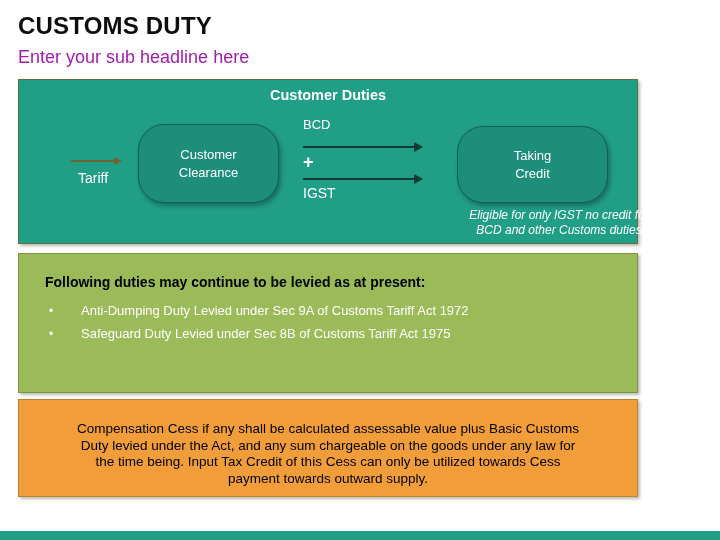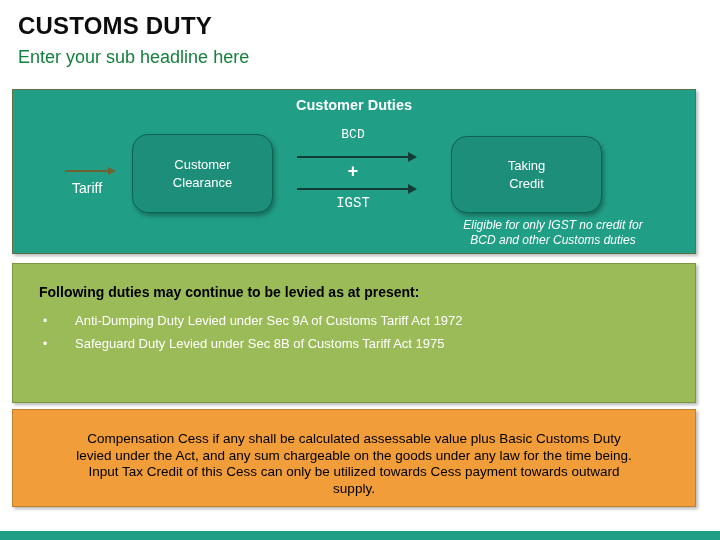--- a/index.html
+++ b/index.html
@@ -2,49 +2,49 @@
 <html><head>
 <meta charset="utf-8">
 <style>
   * { margin:0; padding:0; box-sizing:border-box; }
   html,body { width:720px; height:540px; background:#ffffff;
               font-family:"Liberation Sans", sans-serif; }
   .slide { position:relative; width:720px; height:540px; background:#fff; overflow:hidden; }
 
   .slide-title { position:absolute; left:18px; top:12px; font-size:24px; font-weight:bold;
                  color:#0d0d0d; letter-spacing:.2px; }
-  .slide-subtitle { position:absolute; left:18px; top:47px; font-size:18px; color:#15803d; }
+  .slide-subtitle { position:absolute; left:18px; top:47px; font-size:18px; color:#a21caf; }
 
-  .panel { position:absolute; left:12px; width:684px;
-           box-shadow:2px 2px 3px rgba(0,0,0,0.28);margin-top:10px; }
+  .panel { position:absolute; left:18px; width:620px;
+           box-shadow:2px 2px 3px rgba(0,0,0,0.28); }
 
   
   .teal-panel { top:79px; height:165px; background:#219e86; border:1px solid #5e7040; }
   .panel-heading { position:absolute; top:7px; left:0; width:100%; text-align:center;
                    color:#fff; font-weight:bold; font-size:14.5px; }
 
   .import-label { position:absolute; left:39px; top:90px; width:70px; text-align:center;
                   color:#fff; font-size:14px; }
   .import-arrow { position:absolute; left:52px; top:80px; width:44px; height:2px; background:#6e6331; }
   .import-arrow::after { content:""; position:absolute; right:-7px; top:-3px;
     border-top:4px solid transparent; border-bottom:4px solid transparent; border-left:8px solid #6e6331; }
 
-  .node { position:absolute; border-radius:16px; background:#1d8e7a; border:1.5px solid #0f6152;
+  .node { position:absolute; border-radius:26px; background:#1d8e7a; border:1.5px solid #0f6152;
           box-shadow:2px 3px 4px rgba(0,0,0,0.3); color:#fff; font-size:13px;
           display:flex; flex-direction:column; align-items:center; justify-content:center;
           text-align:center; line-height:18px; }
   .node-clearance { left:119px; top:44px; width:141px; height:79px; }
   .node-credit   { left:438px; top:46px; width:151px; height:77px;text-align:center; }
 
   .flow-arrow { position:absolute; height:2px; background:#123d35; width:112px; left:284px; }
   .flow-arrow::after { content:""; position:absolute; right:-8px; top:-4px;
     border-top:5px solid transparent; border-bottom:5px solid transparent; border-left:9px solid #123d35; }
   .arrow-bcd  { top:66px; }
   .arrow-igst { top:98px; }
-  .lbl { position:absolute; left:284px; width:112px; text-align:center; color:#fff;font-family:Liberation Mono, monospace; }
+  .lbl { position:absolute; left:284px; width:112px; color:#fff; }
   .lbl-bcd  { top:37px; font-size:13px; }
   .lbl-plus { top:72px; font-size:18px; font-weight:bold; }
   .lbl-igst { top:105px; font-size:14px; }
 
   .note { position:absolute; left:400px; top:128px; width:280px; text-align:center;
           color:#fff; font-style:italic; font-size:12px; line-height:15px; }
 
   
   .green-panel { top:253px; height:140px; background:#9bbb59; border:1px solid #79973f; }
   .duties-heading { position:absolute; left:26px; top:20px; color:#000000; font-weight:bold; font-size:14px; }

